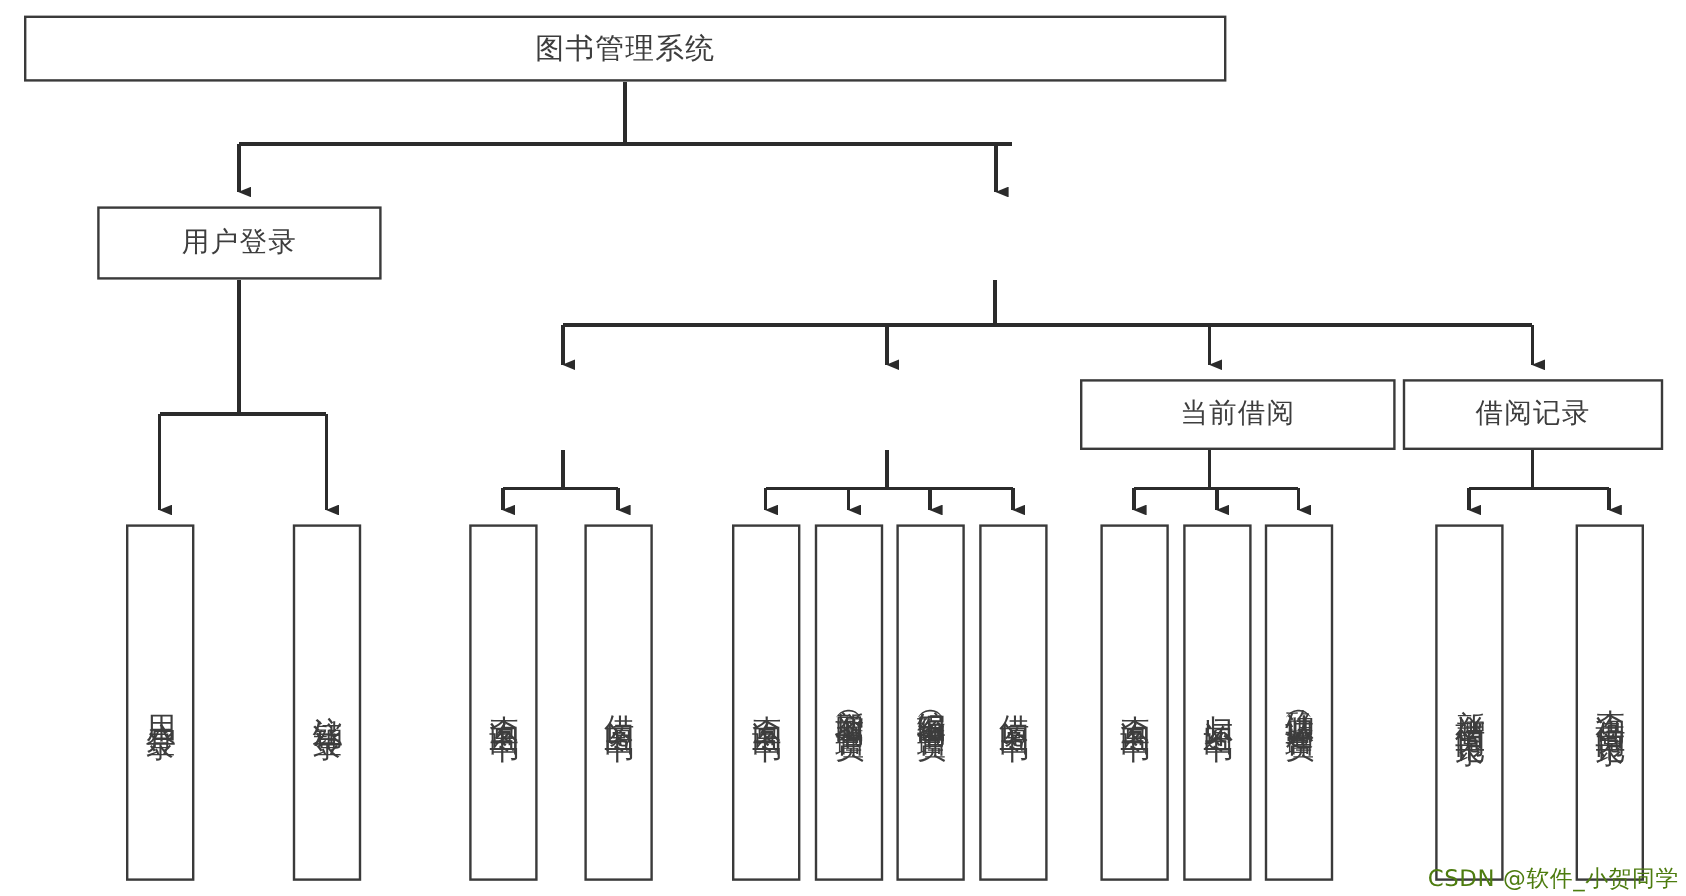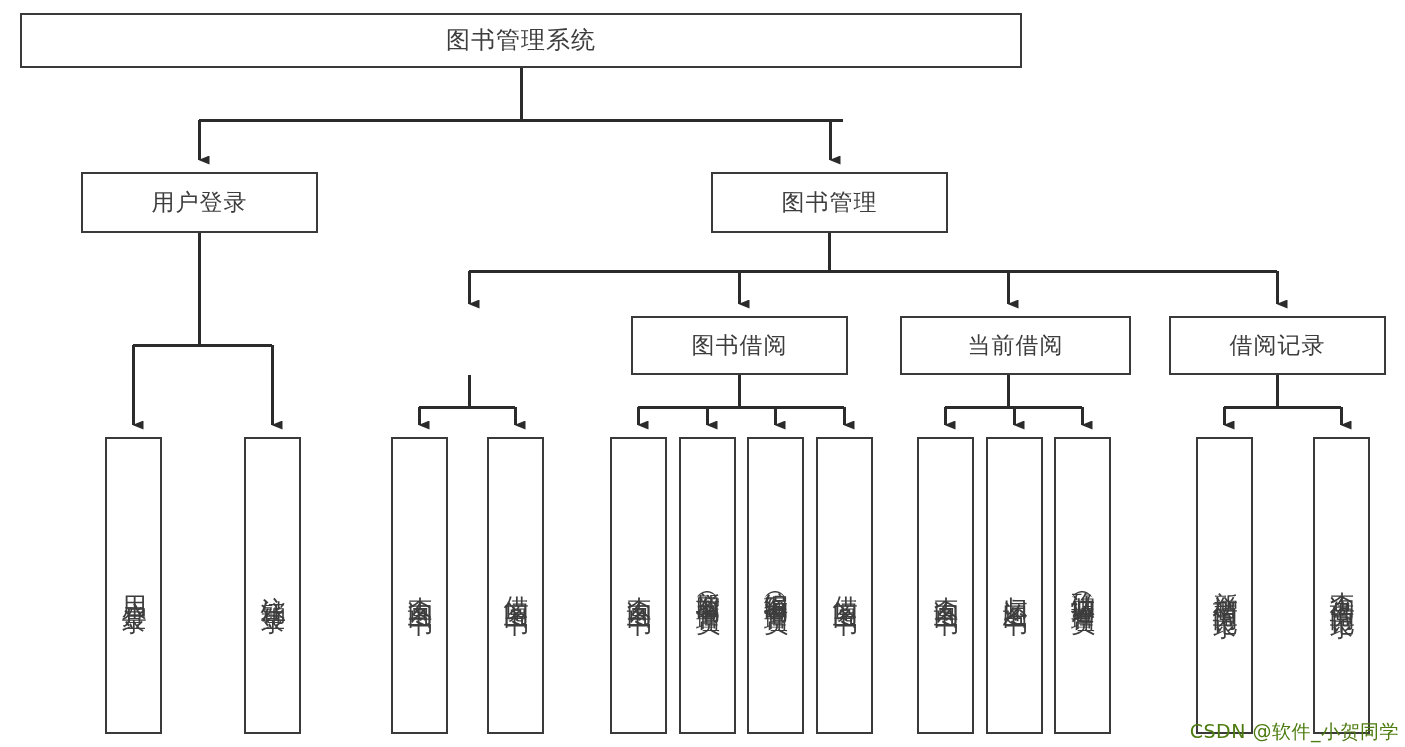--- a/index.html
+++ b/index.html
@@ -105,24 +105,22 @@
       <path d="M 1277 375 L 1277 407"></path>
       <path d="M 1224 407 L 1341 407"></path>
       <path d="M 1224 407 L 1224 425" marker-end="url(#arrowhead)"></path>
       <path d="M 1341 407 L 1341 425" marker-end="url(#arrowhead)"></path>
     </g>
   </svg>
 
   <div class="node node-h root" style="left:20px;top:13px;width:1002px;height:55px;">图书管理系统</div>
 
   <div class="node node-h" style="left:81px;top:172px;width:237px;height:61px;">用户登录</div>
-  <div class="node node-h" style="left:711px;top:172px;width:237px;height:61px;">图书管理</div>
 
-  <div class="node node-h" style="left:631px;top:316px;width:217px;height:59px;">图书借阅</div>
-  <div class="node node-h" style="left:900px;top:316px;width:231px;height:59px;">当前借阅</div>
+  <div class="node node-h" style="left:900px;top:316px;width:263px;height:59px;">当前借阅</div>
   <div class="node node-h" style="left:1169px;top:316px;width:217px;height:59px;text-align:center;">借阅记录</div>
 
   <div class="node node-v" style="left:105px;top:437px;width:57px;height:297px;">用户登录</div>
   <div class="node node-v" style="left:244px;top:437px;width:57px;height:297px;">注销登录</div>
 
   <div class="node node-v" style="left:391px;top:437px;width:57px;height:297px;">查询图书</div>
   <div class="node node-v" style="left:487px;top:437px;width:57px;height:297px;">借阅图书</div>
 
   <div class="node node-v" style="left:610px;top:437px;width:57px;height:297px;">查询图书</div>
   <div class="node node-v tall" style="left:679px;top:437px;width:57px;height:297px;">新增图书（管理员）</div>

